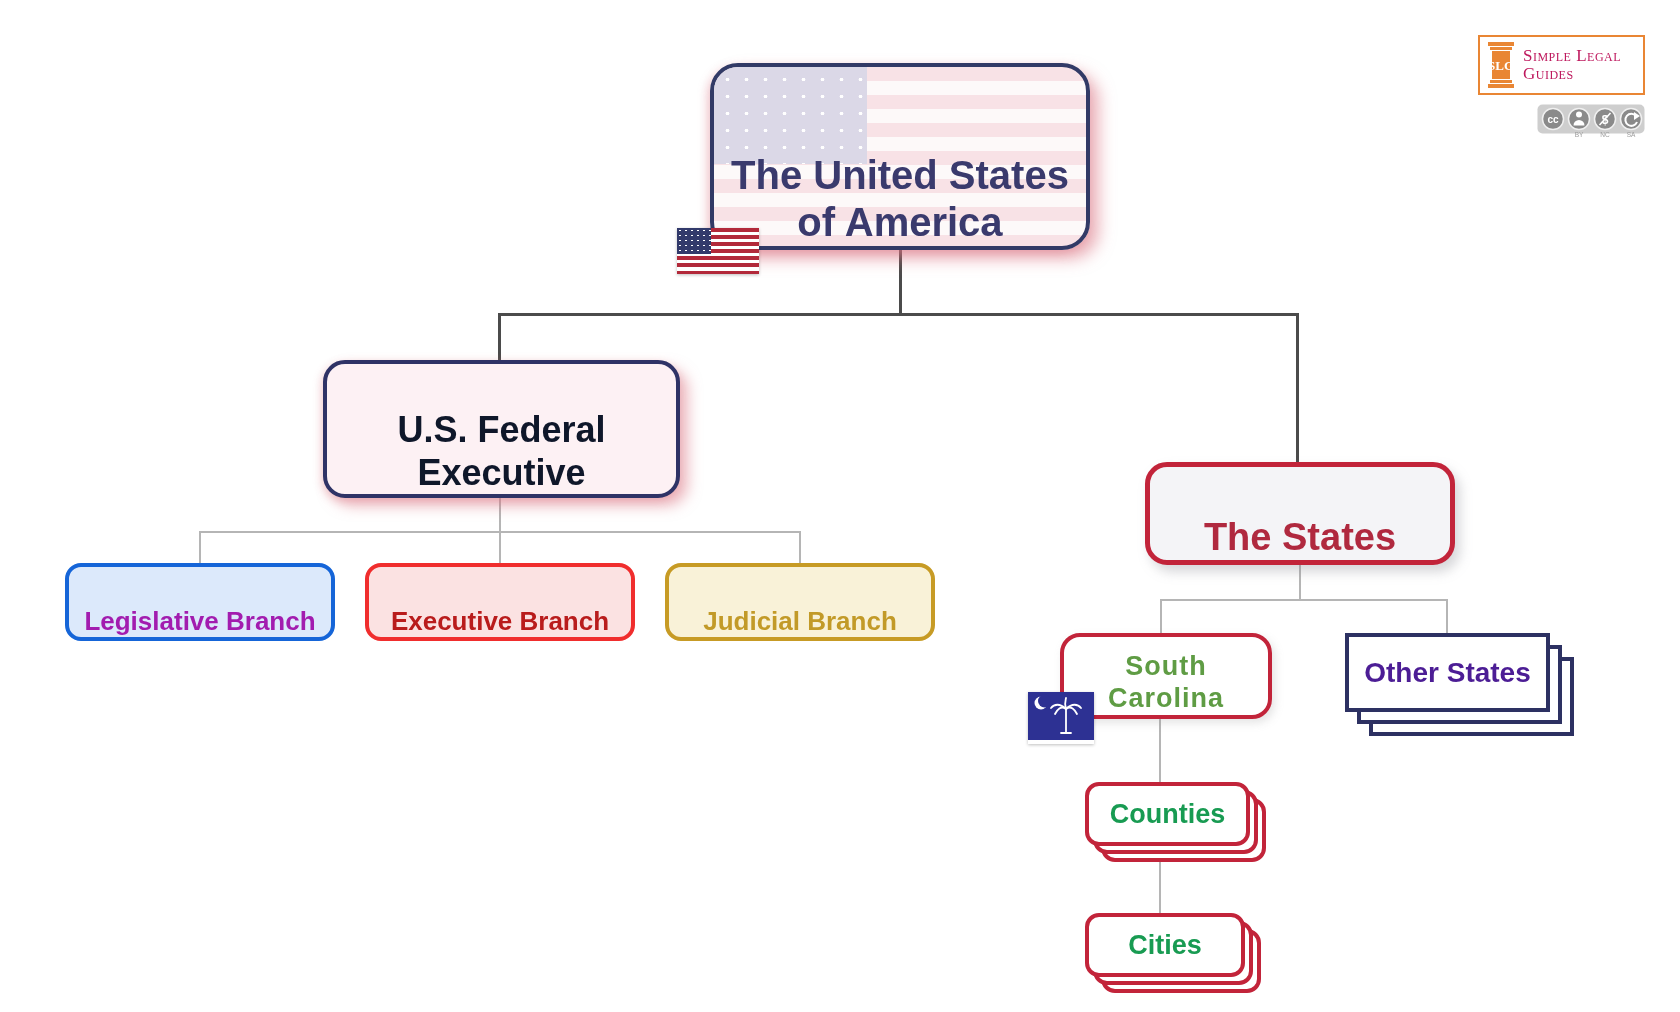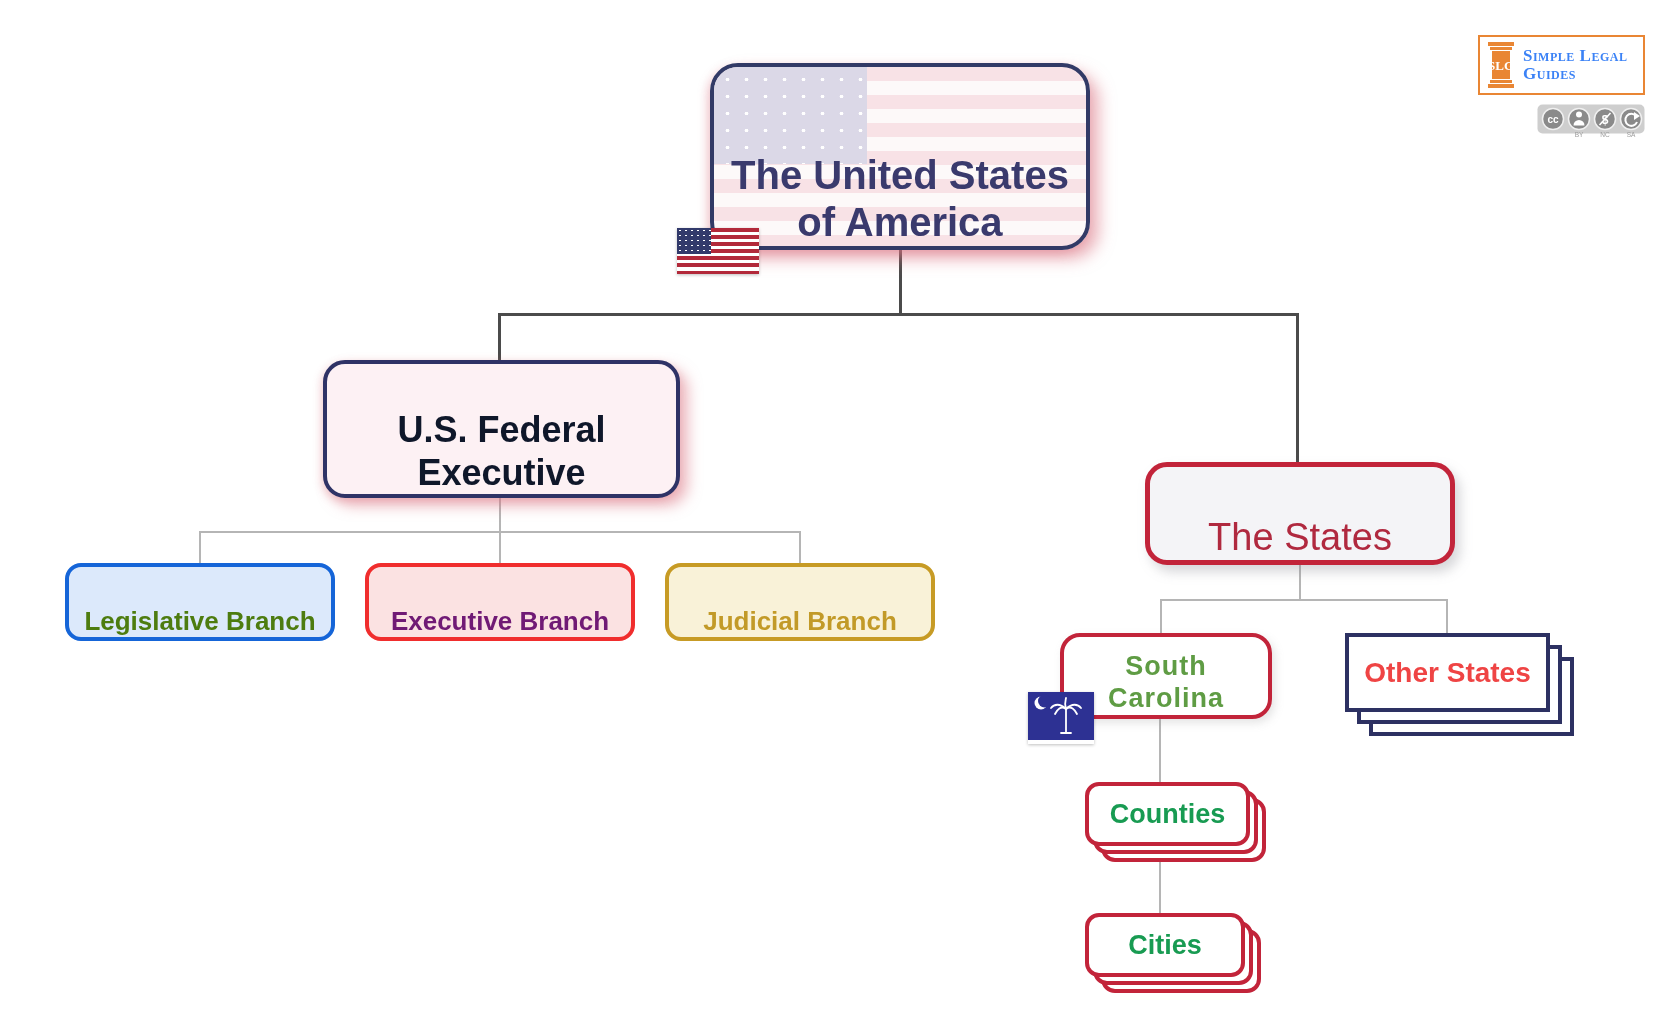--- a/index.html
+++ b/index.html
@@ -20,41 +20,41 @@
              background-size:19px 17px;background-position:4px 4px;}
   .node-root .lbl{position:relative;z-index:2;font-size:40px;font-weight:700;color:#3a3a6d;}
   
   .node-federal{left:323px;top:360px;width:357px;height:138px;border:4px solid #2f3366;border-radius:22px;
              background:#fdf1f4;box-shadow:8px 8px 14px rgba(219,115,130,.5),-2px 3px 8px rgba(219,115,130,.3);}
   .node-federal .lbl{font-size:36px;font-weight:700;color:#0f172a;}
   
   .node-branch{top:563px;width:270px;height:78px;border-radius:16px;border:4px solid;}
   .node-branch .lbl{font-size:26px;font-weight:700;}
   .node-legis{left:65px;border-color:#1565d8;background:#dce9fb;}
-  .node-legis .lbl{color:#4d7c0f;}
+  .node-legis .lbl{color:#a21caf;}
   .node-exec{left:365px;border-color:#f02d2d;background:#fbe2e2;}
-  .node-exec .lbl{color:#701a75;}
+  .node-exec .lbl{color:#b91c1c;}
   .node-jud{left:665px;border-color:#c79b25;background:#f9f2d8;}
   .node-jud .lbl{color:#c29a28;}
   
   .node-states{left:1145px;top:462px;width:310px;height:103px;border:5px solid #c2243a;border-radius:22px;
              background:#f4f4f7;box-shadow:5px 7px 12px rgba(140,140,150,.35);}
-  .node-states .lbl{font-size:38px;font-weight:400;color:#b0293f;}
+  .node-states .lbl{font-size:38px;font-weight:700;color:#b0293f;}
   
   .node-sc{left:1060px;top:633px;width:212px;height:86px;border:4px solid #c2243a;border-radius:20px;
              background:#ffffff;box-shadow:3px 4px 8px rgba(150,150,150,.25);}
   .node-sc .lbl{font-size:27px;font-weight:700;letter-spacing:1px;color:#5f9c44;margin-top:44px;}
   
   .stack{position:absolute;}
   .stack .layer{position:absolute;box-sizing:border-box;background:#ffffff;}
   .stack-oth{left:1345px;top:633px;width:205px;height:79px;}
   .stack-oth .layer{width:205px;height:79px;border:4px solid #2d3162;border-radius:0;}
   .stack-oth .l3{left:24px;top:24px;} .stack-oth .l2{left:12px;top:12px;} .stack-oth .main{left:0;top:0;
              display:flex;align-items:center;justify-content:center;}
-  .stack-oth .lbl{font-size:28px;font-weight:600;color:#ef4444;}
+  .stack-oth .lbl{font-size:28px;font-weight:600;color:#4c1d95;}
   .stack-red .layer{border:4px solid #c2243a;border-radius:14px;}
   .stack-cnt{left:1085px;top:782px;width:165px;height:64px;}
   .stack-cnt .layer{width:165px;height:64px;}
   .stack-cit{left:1085px;top:913px;width:160px;height:64px;}
   .stack-cit .layer{width:160px;height:64px;}
   .stack-red .l3{left:16px;top:16px;} .stack-red .l2{left:8px;top:8px;}
   .stack-red .main{left:0;top:0;display:flex;align-items:center;justify-content:center;}
   .stack-red .lbl{font-size:27px;font-weight:700;color:#189b52;}
   
   .us-flag{position:absolute;left:677px;top:228px;width:82px;height:46px;z-index:5;
@@ -62,21 +62,21 @@
            box-shadow:0 1px 3px rgba(0,0,0,.25);}
   .us-flag .canton{position:absolute;left:0;top:0;width:42%;height:56%;
            background-color:#323a6b;background-image:radial-gradient(#ffffff 0.9px,rgba(255,255,255,0) 1.3px);
            background-size:6px 5px;}
   
   .sc-flag{position:absolute;left:1028px;top:692px;z-index:5;box-shadow:0 1px 3px rgba(0,0,0,.25);}
   
   .logo{position:absolute;left:1478px;top:35px;width:167px;height:60px;border:2px solid #e98634;
         background:#ffffff;display:flex;align-items:center;box-sizing:border-box;padding:4px 6px;}
   .logo .name{margin-left:7px;font-family:"Liberation Serif", serif;font-variant:small-caps;
-        color:#3b82f6;font-weight:700;font-size:17px;line-height:1.05;letter-spacing:.5px;}
+        color:#be185d;font-weight:400;font-size:17px;line-height:1.05;letter-spacing:.5px;}
   .cc-badge{position:absolute;left:1537px;top:104px;text-align:right;}
 </style>
 </head>
 <body>
 
 <div class="stage">
 
   <div class="conn dark" style="left:899px;top:250px;width:3px;height:64px;"></div>
   <div class="conn dark" style="left:498px;top:313px;width:801px;height:3px;"></div>
   <div class="conn dark" style="left:498px;top:313px;width:3px;height:48px;"></div>

